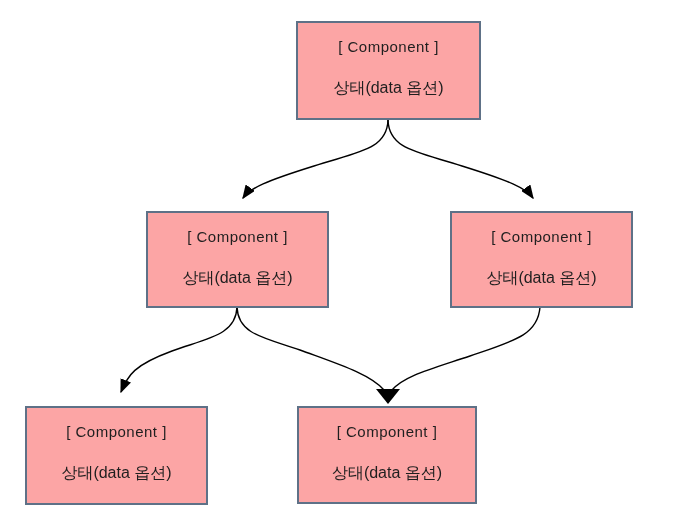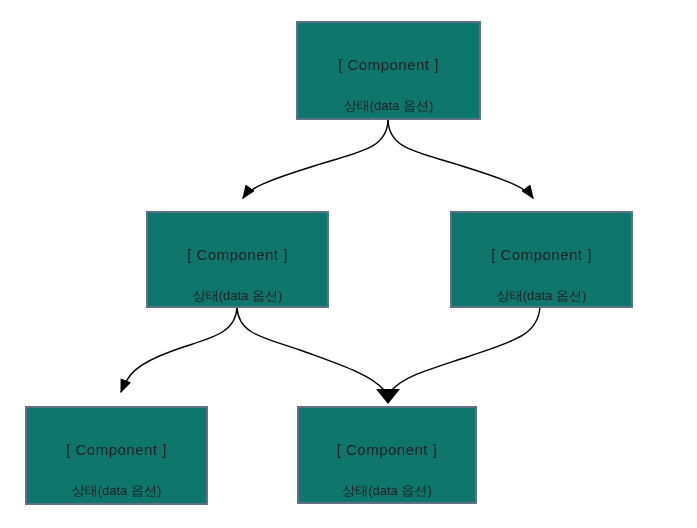--- a/index.html
+++ b/index.html
@@ -18,38 +18,38 @@
   .connector-layer {
     position: absolute;
     left: 0;
     top: 0;
     width: 697px;
     height: 528px;
   }
   .node {
     position: absolute;
     box-sizing: border-box;
-    background: #0f766e;
+    background: #fca5a5;
     border: 2px solid #5e7187;
     display: flex;
     flex-direction: column;
     align-items: center;
     justify-content: flex-start;
-    padding-top: 32px;
+    padding-top: 14px;
     row-gap: 20px;
   }
   .node .line1 {
     font-size: 15px;
     color: #1f1f1f;
     letter-spacing: 0.5px;
     line-height: 20px;
     white-space: nowrap;
   }
   .node .line2 {
-    font-size: 13px;
+    font-size: 16px;
     color: #1f1f1f;
     line-height: 21px;
     white-space: nowrap;
   }
   #node-root            { left: 296px; top: 21px;  width: 185px; height: 99px; }
   #node-child-left      { left: 146px; top: 211px; width: 183px; height: 97px; }
   #node-child-right     { left: 450px; top: 211px; width: 183px; height: 97px; }
   #node-grandchild-left { left: 25px;  top: 406px; width: 183px; height: 99px; }
   #node-grandchild-center { left: 297px; top: 406px; width: 180px; height: 98px; }
 </style>

